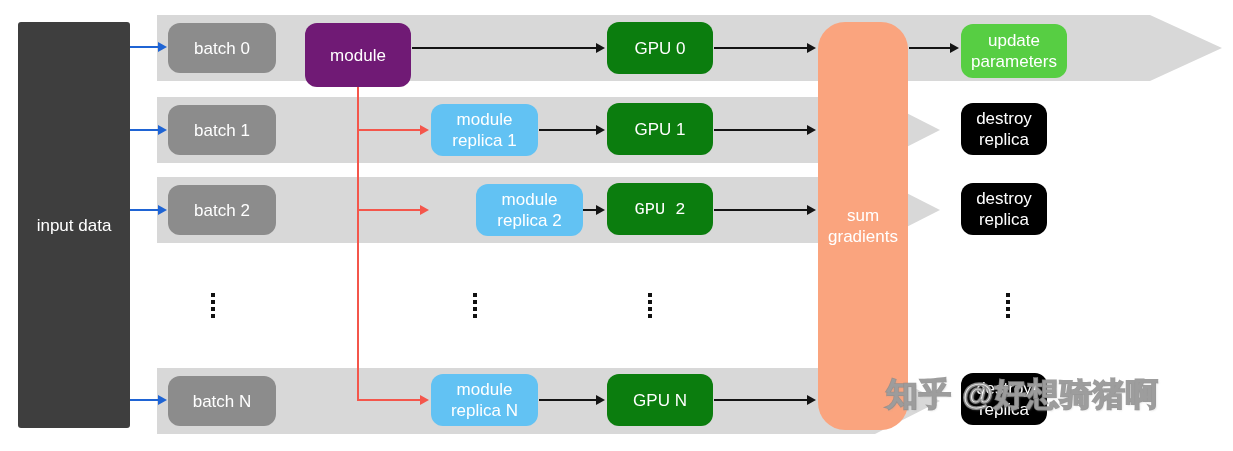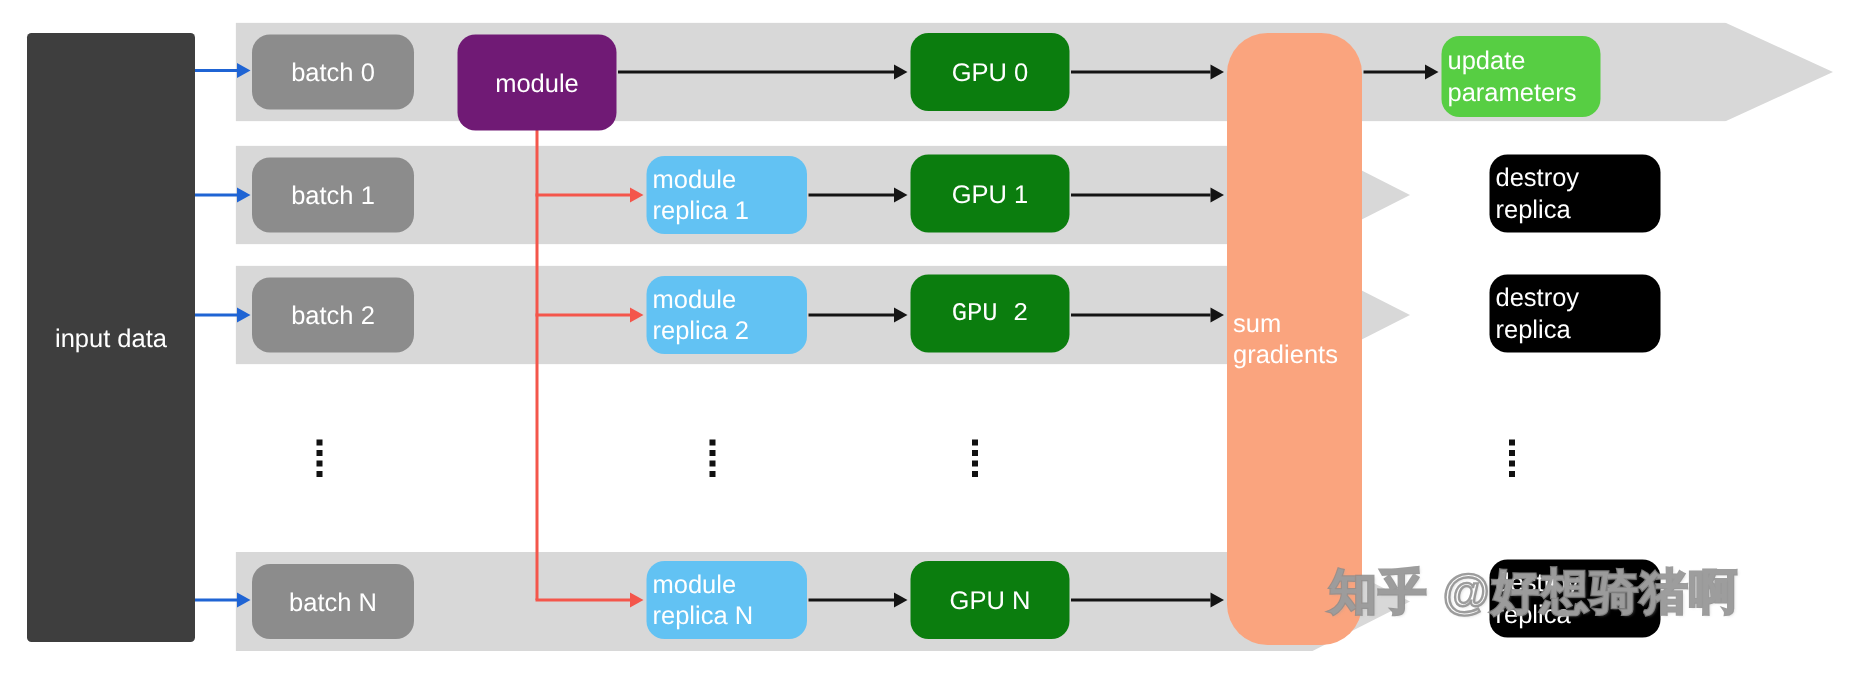--- a/index.html
+++ b/index.html
@@ -32,37 +32,38 @@
   .band.rN { top: 368px; }
 
   
   .box {
     position: absolute;
     border-radius: 12px;
     color: #ffffff;
     display: flex;
     align-items: center;
     justify-content: center;
+    text-align: center;
     font-size: 17px;
     line-height: 21px;
     z-index: 10;
     padding: 0 4px;
     box-sizing: border-box;
   }
   .input-box   { left: 18px;  top: 22px;  width: 112px;  height: 406px; background: #3e3e3e; border-radius: 3px; }
   .batch       { left: 168px; width: 108px; height: 50px; background: #8c8c8c; }
   .batch.r0 { top: 23px; } .batch.r1 { top: 105px; } .batch.r2 { top: 185px; } .batch.rN { top: 376px; }
   .module-box  { left: 305px; top: 23px; width: 106px; height: 64px; background: #701a75; }
   .replica     { left: 431px; width: 107px; height: 52px; background: #62c2f3; }
-  .replica.r1 { top: 104px; } .replica.r2 { top: 184px; } .replica.rN { top: 374px; }
+  .replica.r1 { top: 104px; } .replica.r2 { top: 184px; margin-left: 45px; } .replica.rN { top: 374px; }
   .gpu         { left: 607px; width: 106px; height: 52px; background: #0b7d0e; }
   .gpu.r0 { top: 22px; } .gpu.r1 { top: 103px; } .gpu.r2 { top: 183px; font-family: Liberation Mono, monospace; } .gpu.rN { top: 374px; }
   .sum-box     { left: 818px; top: 22px; width: 90px; height: 408px; background: #faa47e; border-radius: 27px; z-index: 8; }
   .update-box  { left: 961px; top: 24px; width: 106px; height: 54px; background: #57ce43; }
-  .destroy     { left: 993px; width: 114px; height: 52px; background: #000000; }
+  .destroy     { left: 961px; width: 86px; height: 52px; background: #000000; }
   .destroy.r1 { top: 103px; } .destroy.r2 { top: 183px; } .destroy.rN { top: 373px; }
 
   
   .ha {
     position: absolute;
     height: 2.5px;
     z-index: 5;
   }
   .ha::after {
     content: "";

